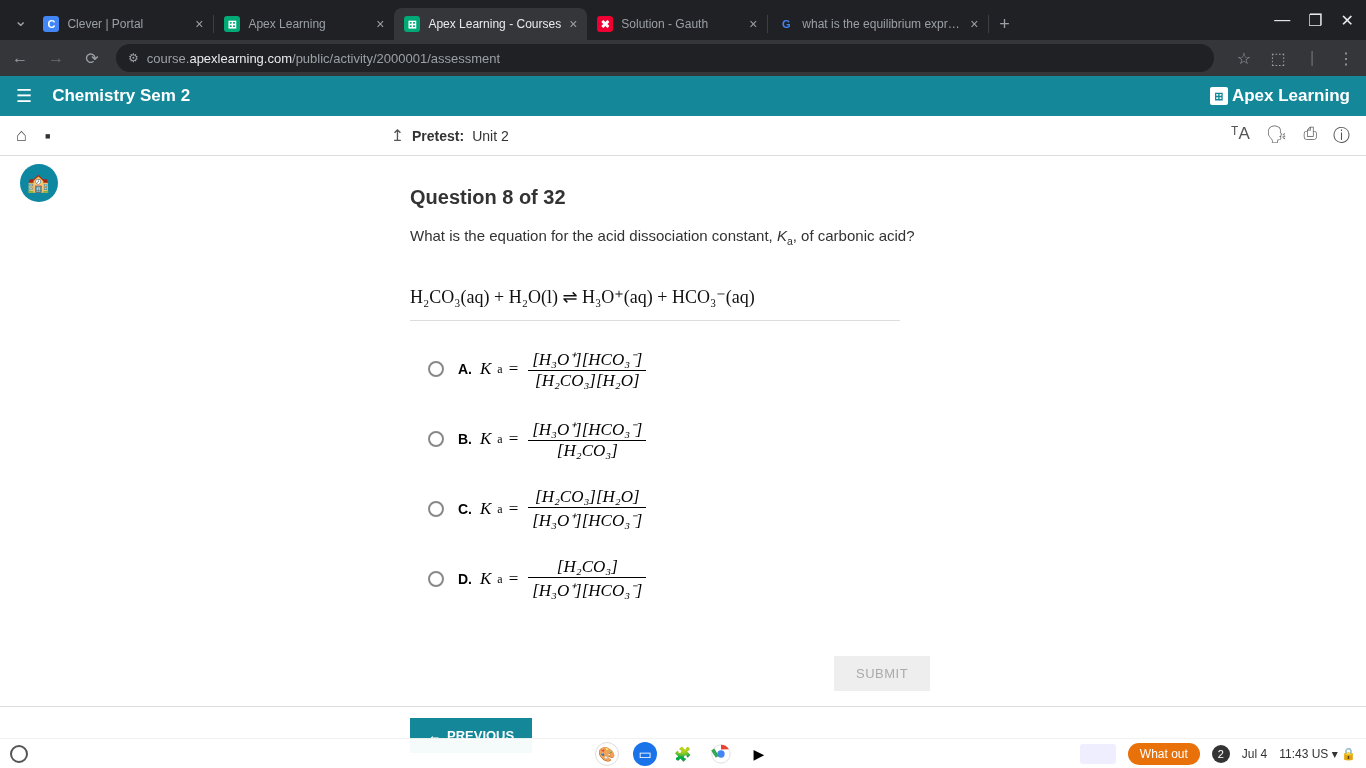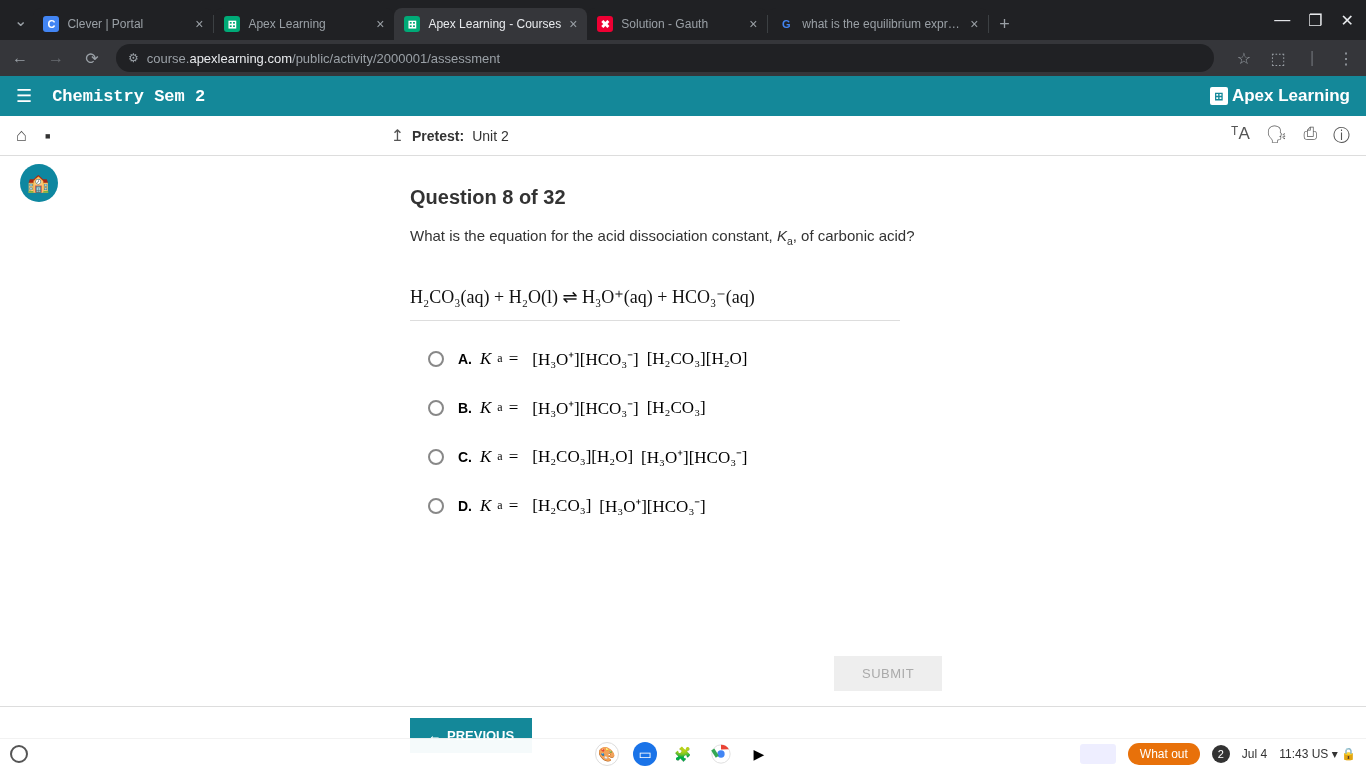--- a/index.html
+++ b/index.html
@@ -22,21 +22,21 @@
 .addr-bar { background: #35363a; height: 36px; display: flex; align-items: center; padding: 0 8px; gap: 12px; }
 .nav-icon { color: #9aa0a6; font-size: 16px; cursor: pointer; width: 24px; text-align: center; }
 .url-box { flex: 1; background: #202124; border-radius: 16px; height: 28px; display: flex; align-items: center; padding: 0 12px; color: #9aa0a6; font-size: 13px; gap: 8px; }
 .url-text { color: #9aa0a6; }
 .url-text .domain { color: #e8eaed; }
 .addr-right { display: flex; gap: 10px; align-items: center; margin-left: 6px; }
 
 
 .apex-header { background: #148899; height: 40px; display: flex; align-items: center; padding: 0 16px; color: #fff; }
 .hamburger { font-size: 18px; margin-right: 20px; cursor: pointer; }
-.course-title { font-size: 17px; font-weight: 600; font-family: Liberation Mono, monospace; }
+.course-title { font-size: 17px; font-weight: 600; }
 .apex-logo { margin-left: auto; font-size: 17px; font-weight: 600; display: flex; align-items: center; gap: 4px; }
 .apex-logo-icon { width: 18px; height: 18px; background: #fff; border-radius: 2px; display: inline-flex; align-items: center; justify-content: center; color: #148899; font-size: 11px; }
 
 
 .sub-bar { height: 40px; background: #fff; border-bottom: 1px solid #ddd; display: flex; align-items: center; padding: 0 16px; }
 .sub-left { display: flex; gap: 18px; color: #555; font-size: 18px; }
 .sub-left span { cursor: pointer; }
 .pretest-label { margin-left: 340px; color: #333; font-size: 14px; display: flex; align-items: center; gap: 8px; }
 .pretest-label .arrow { font-size: 16px; color: #555; }
 .pretest-label b { font-weight: 600; }
@@ -53,26 +53,26 @@
 .q-text i { font-style: italic; }
 .equation { font-family: "Times New Roman", serif; font-size: 18px; color: #111; margin-bottom: 12px; }
 .eq-hr { border: none; border-top: 1px solid #ddd; margin: 10px 0 26px 0; width: 490px; }
 
 .options { margin-left: 18px; }
 .option { display: flex; align-items: center; margin-bottom: 26px; gap: 14px; }
 .radio { width: 16px; height: 16px; border: 2px solid #888; border-radius: 50%; flex-shrink: 0; cursor: pointer; }
 .opt-label { font-family: "Times New Roman", serif; font-size: 17px; display: flex; align-items: center; gap: 6px; }
 .opt-letter { font-weight: 700; font-family: Arial, sans-serif; font-size: 14px; margin-right: 2px; }
 .ka { font-style: italic; }
-.frac { display: inline-flex; flex-direction: row; align-items: center; margin-left: 4px; vertical-align: middle; }
+.frac { display: inline-flex; flex-direction: column; align-items: center; margin-left: 4px; vertical-align: middle; font-style: italic; }
 .frac .num, .frac .den { padding: 0 4px; white-space: nowrap; }
 .frac .bar { width: 100%; border-top: 1.3px solid #000; }
 sub { font-size: 0.7em; vertical-align: sub; }
 
-.submit-btn { position: absolute; left: 834px; top: 656px; background: #eee; color: #aaa; padding: 10px 28px; font-size: 13px; letter-spacing: 0.5px; border: none; cursor: pointer; }
+.submit-btn { position: absolute; left: 834px; top: 656px; background: #eee; color: #aaa; padding: 10px 22px; font-size: 13px; letter-spacing: 0.5px; border: none; cursor: pointer; }
 
 .previous-btn { position: absolute; left: 410px; top: 718px; background: #148899; color: #fff; border: none; padding: 10px 18px; font-size: 13px; font-weight: 600; cursor: pointer; display: flex; align-items: center; gap: 6px; }
 .hr-bottom { position: absolute; left: 0; top: 706px; width: 100%; border-top: 1px solid #ddd; }
 
 
 .shelf { position: absolute; bottom: 0; left: 0; right: 0; height: 30px; background: rgba(255,255,255,0.96); display: flex; align-items: center; padding: 0 10px; border-top: 1px solid rgba(0,0,0,0.05); }
 .shelf-launcher { width: 18px; height: 18px; border: 2px solid #555; border-radius: 50%; cursor: pointer; }
 .shelf-center { position: absolute; left: 50%; transform: translateX(-50%); display: flex; gap: 14px; }
 .shelf-icon { width: 24px; height: 24px; border-radius: 50%; display: flex; align-items: center; justify-content: center; font-size: 14px; cursor: pointer; }
 .shelf-right { margin-left: auto; display: flex; align-items: center; gap: 12px; font-size: 12px; color: #333; }

